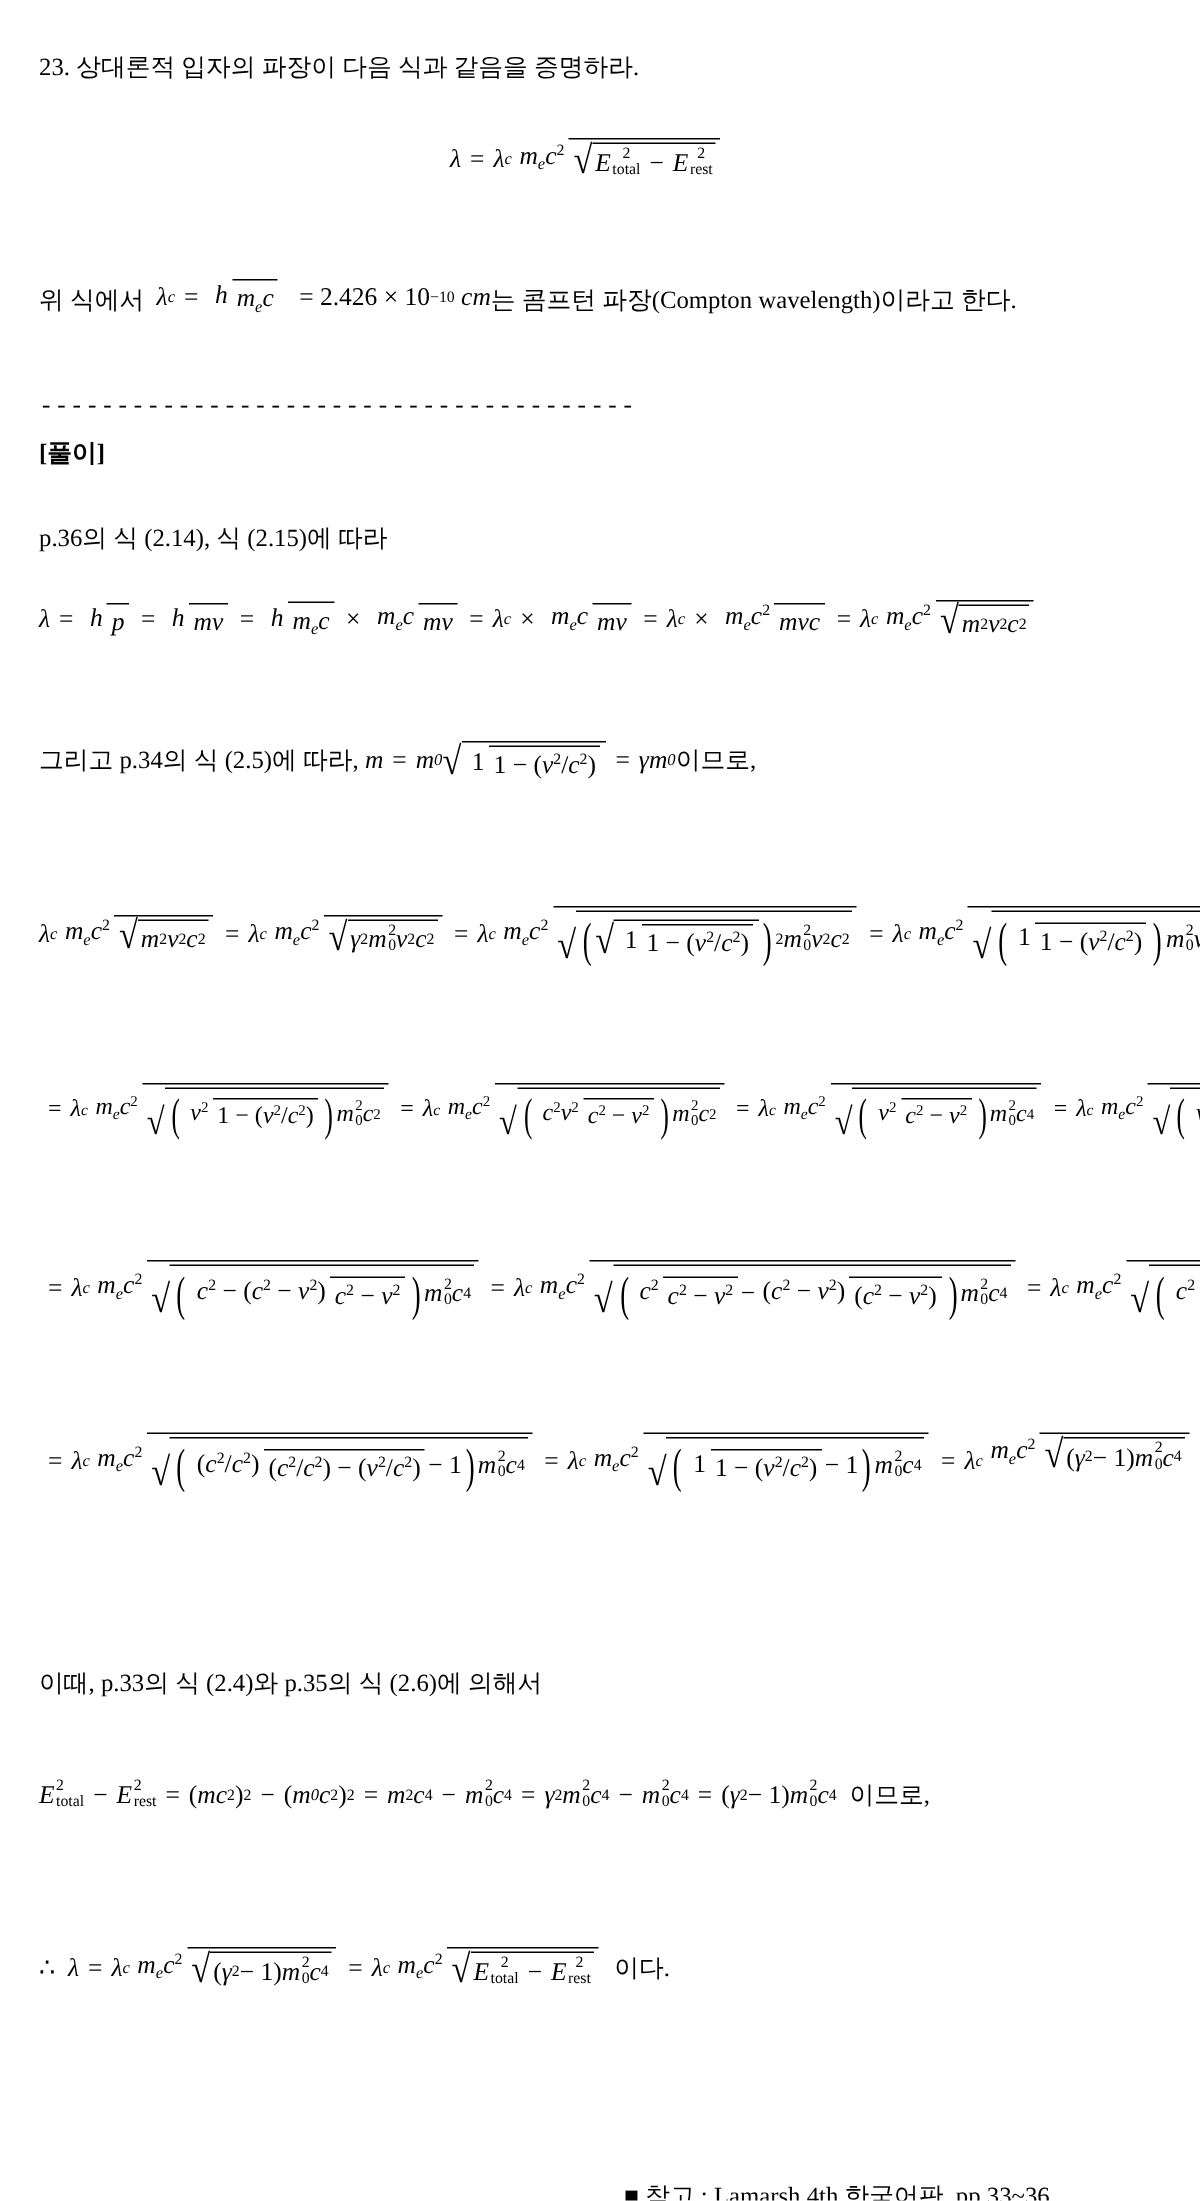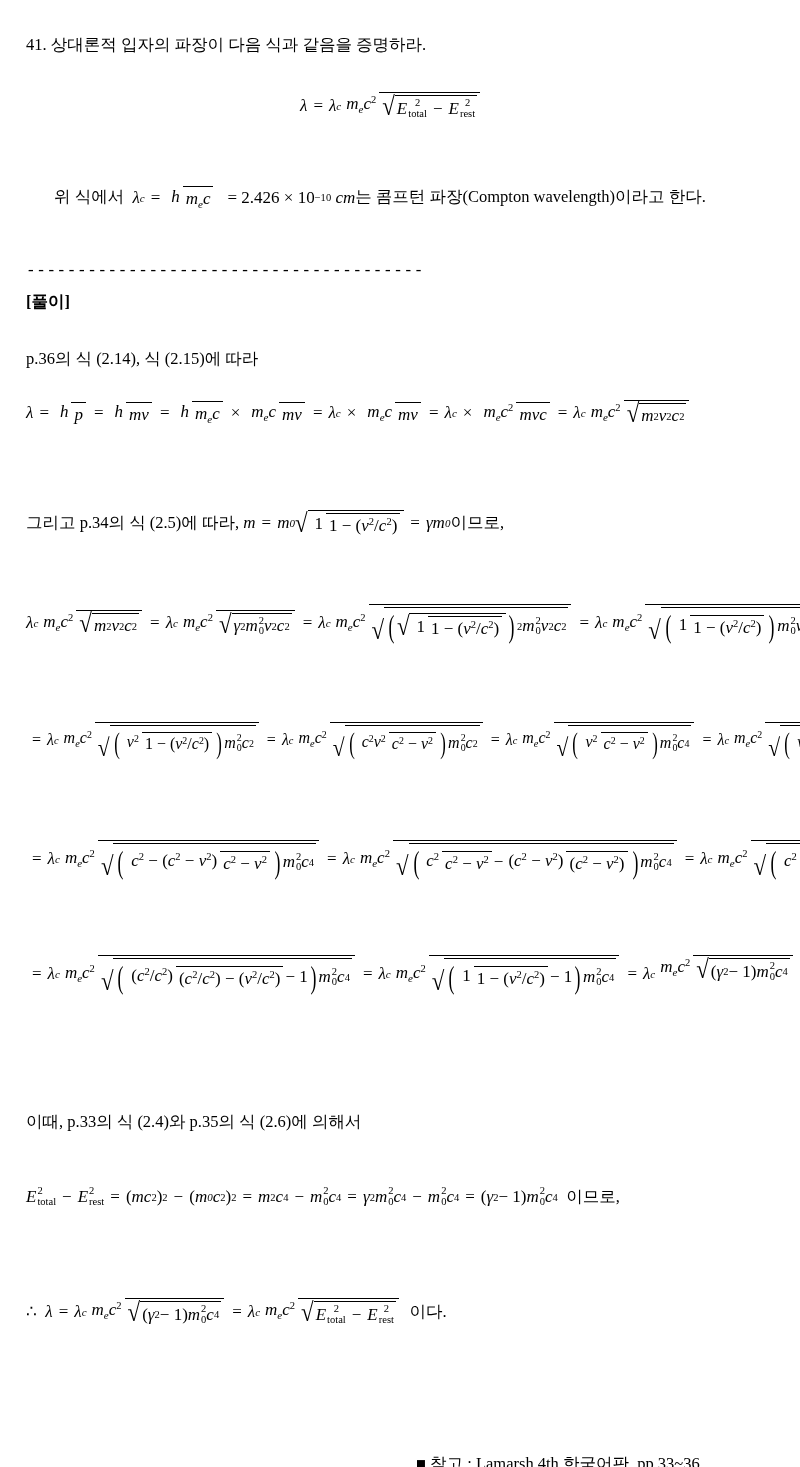--- a/index.html
+++ b/index.html
@@ -22,21 +22,21 @@
   .sqrt .rad { font-size:1.35em; line-height:1; display:flex; align-items:flex-end; transform:scaleY(1.15); }
   .sqrt .body { border-top:1px solid #000; padding:2px 2px 0 2px; display:inline-flex; align-items:center; }
   .paren { font-size:1.9em; line-height:1; transform:scaleX(0.55); display:inline-block; }
   .dash { position:absolute; left:26px; top:262px; font-family:"Liberation Mono","DejaVu Sans Mono",monospace; font-size:16px; letter-spacing:0.6px; }
   .title-und { font-weight:bold; }
 </style>
 </head>
 <body>
 
 <div class="blk txt" style="top:34px;">
-  <span>41.</span>
+  <span>23.</span>
   <span>상대론적 입자의 파장이 다음 식과 같음을 증명하라.</span>
 </div>
 
 <div class="blk m" style="left:300px; top:92px;" aria-label="main equation">
   <span class="i">λ</span>
     <span class="op">=</span>
     <span class="i">λ</span>
     <span class="sub">c</span>
   <span class="frac">
       <span class="num"><span class="i">m</span><span class="sub">e</span><span class="i">c</span><span class="sup">2</span></span>
@@ -52,21 +52,21 @@
             <span class="i">E</span>
             <span class="supsub">
               <span class="s1">2</span>
               <span class="s2">rest</span>
             </span>
           </span>
         </span></span>
     </span>
 </div>
 
-<div class="blk txt" style="top:186px; display:flex; align-items:flex-start;margin-left:28px;">
+<div class="blk txt" style="top:186px; display:flex; align-items:flex-end;">
   <span>위 식에서</span>&nbsp;&nbsp;
   <span class="m"><span class="i">λ</span><span class="sub">c</span><span class="op">=</span>
     <span class="frac">
         <span class="num i">h</span>
         <span class="den"><span class="i">m</span><span class="sub">e</span><span class="i">c</span></span>
       </span>
     <span class="op"></span><span>= 2.426 × 10</span><span class="sup">−10</span>&nbsp;<span class="i">cm</span></span>
   <span>는 콤프턴 파장(Compton wavelength)이라고 한다.</span>
 </div>
 
@@ -128,21 +128,21 @@
             <span class="sup">2</span>
             <span class="i">v</span>
             <span class="sup">2</span>
             <span class="i">c</span>
             <span class="sup">2</span>
           </span>
         </span></span>
     </span>
 </div>
 
-<div class="blk txt" style="top:510px; display:flex; align-items:center;">
+<div class="blk txt" style="top:494px; display:flex; align-items:center;">
   <span>그리고 p.34의 식 (2.5)에 따라,</span>&nbsp;
   <span class="m">
       <span class="i">m</span>
       <span class="op">=</span>
       <span class="i">m</span>
       <span class="sub">0</span>
     <span class="sqrt">
         <span class="rad">√</span>
         <span class="body">
           <span class="frac">

